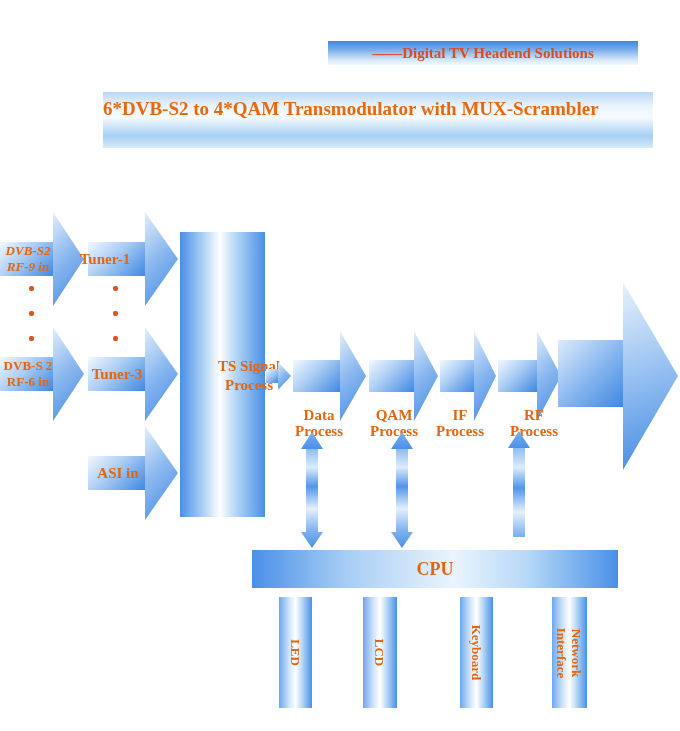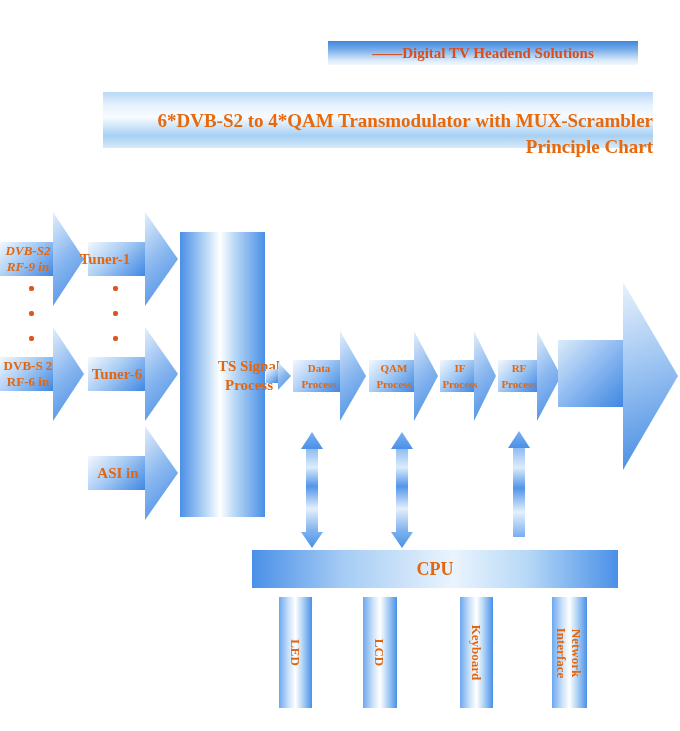--- a/index.html
+++ b/index.html
@@ -13,21 +13,21 @@
   
   .banner{
     background:linear-gradient(180deg,#3f86dc 0%,#78abe9 35%,#d8e9f9 80%,#f2f8fd 100%);
     display:flex;align-items:center;justify-content:center;
   }
   .banner-text{font-weight:bold;font-size:15px;color:var(--banner-text);white-space:nowrap;}
 
   
   .titlebar{
     background:linear-gradient(180deg,#b9d8f6 0%,#e9f3fd 25%,#f7fbff 45%,#a6d0f4 78%,#d6eafb 100%);
-    text-align:right;padding-top:16px;box-sizing:border-box;
+    text-align:left;padding-top:4px;box-sizing:border-box;
   }
   .title-line{font-weight:bold;font-size:19px;line-height:26px;color:var(--title-text);white-space:nowrap;}
 
   
   .arrow-body{background:linear-gradient(135deg,#f2f8fe 0%,#a9ccf4 45%,#3f87e2 100%);}
   .arrow-head{
     background:linear-gradient(135deg,#e2eefb 0%,#8cb9f0 45%,#3f87e2 100%);
     clip-path:polygon(0 0,100% 50%,0 100%);
   }
   .big-body{background:linear-gradient(135deg,#dcebfa 0%,#8cb9f0 50%,#3f87e2 100%);}
@@ -57,38 +57,37 @@
   .down-head{background:linear-gradient(180deg,#7ab0f0,#4a90e8);clip-path:polygon(0 0,100% 0,50% 100%);}
 
   
   .lbl{
     position:absolute;transform:translate(-50%,-50%);text-align:center;white-space:nowrap;
     font-weight:bold;color:var(--label-text);
   }
   .lbl-sm{font-size:13px;line-height:16px;}
   .lbl-md{font-size:15px;line-height:18px;}
   .lbl-ts{font-size:15px;line-height:19px;}
-  .lbl-chain{font-size:11px;line-height:16px;}
+  .lbl-chain{font-size:15px;line-height:16px;margin-top:47px;}
   .lbl-big{font-size:13px;line-height:15px;}
   .cpu-text{font-weight:bold;font-size:18px;color:var(--label-text);}
 
   .dot{position:absolute;width:5px;height:5px;border-radius:2px;background:var(--dot);}
 </style>
 </head>
 <body>
 
 <div class="stage">
 
   <div class="abs banner" style="left:328px;top:41px;width:310px;height:24px;">
     <span class="banner-text">——Digital TV Headend Solutions</span>
   </div>
 
   <div class="abs titlebar" style="left:103px;top:92px;width:550px;height:56px;">
     <div class="title-line">6*DVB-S2 to 4*QAM Transmodulator with MUX-Scrambler</div>
-    <div class="title-line">Principle Chart</div>
   </div>
 
   <div class="abs arrow-body" style="left:0px;top:242px;width:53px;height:34px;"></div>
   <div class="abs arrow-head" style="left:53px;top:212px;width:31px;height:94px;"></div>
   <div class="lbl lbl-sm" style="left:28px;top:259px;font-style:italic;">
     <div>DVB-S2</div>
     <div>RF-9 in</div>
   </div>
 
   <div class="abs arrow-body" style="left:88px;top:242px;width:57px;height:34px;"></div>
@@ -104,21 +103,21 @@
 
   <div class="abs arrow-body" style="left:0px;top:357px;width:53px;height:34px;"></div>
   <div class="abs arrow-head" style="left:53px;top:327px;width:31px;height:94px;"></div>
   <div class="lbl lbl-sm" style="left:28px;top:374px;">
     <div>DVB-S 2</div>
     <div>RF-6 in</div>
   </div>
 
   <div class="abs arrow-body" style="left:88px;top:357px;width:57px;height:34px;"></div>
   <div class="abs arrow-head" style="left:145px;top:327px;width:33px;height:94px;"></div>
-  <div class="lbl lbl-md" style="left:117px;top:374px;">Tuner-6</div>
+  <div class="lbl lbl-md" style="left:117px;top:374px;">Tuner-3</div>
 
   <div class="abs arrow-body" style="left:88px;top:456px;width:57px;height:34px;"></div>
   <div class="abs arrow-head" style="left:145px;top:426px;width:33px;height:94px;"></div>
   <div class="lbl lbl-md" style="left:118px;top:473px;">ASI in</div>
 
   <div class="abs ts-block" style="left:180px;top:232px;width:85px;height:285px;"></div>
   <div class="lbl lbl-ts" style="left:222px;top:376px;margin-left:27px;">
     <div>TS Signal</div>
     <div>Process</div>
   </div>
@@ -142,21 +141,21 @@
 
   <div class="abs arrow-body" style="left:440px;top:360px;width:34px;height:32px;"></div>
   <div class="abs arrow-head" style="left:474px;top:331px;width:22px;height:90px;"></div>
   <div class="lbl lbl-chain" style="left:460px;top:376px;">
     <div>IF</div>
     <div>Process</div>
   </div>
 
   <div class="abs arrow-body" style="left:498px;top:360px;width:39px;height:32px;"></div>
   <div class="abs arrow-head" style="left:537px;top:331px;width:24px;height:90px;"></div>
-  <div class="lbl lbl-chain" style="left:519px;top:376px;">
+  <div class="lbl lbl-chain" style="left:534px;top:376px;">
     <div>RF</div>
     <div>Process</div>
   </div>
 
   <div class="abs big-body" style="left:558px;top:340px;width:65px;height:67px;"></div>
   <div class="abs big-head" style="left:623px;top:282px;width:55px;height:188px;"></div>
 
   <div class="abs up-head" style="left:301px;top:432px;width:22px;height:17px;"></div>
   <div class="abs vshaft" style="left:306px;top:449px;width:12px;height:83px;"></div>
   <div class="abs down-head" style="left:301px;top:532px;width:22px;height:16px;"></div>

